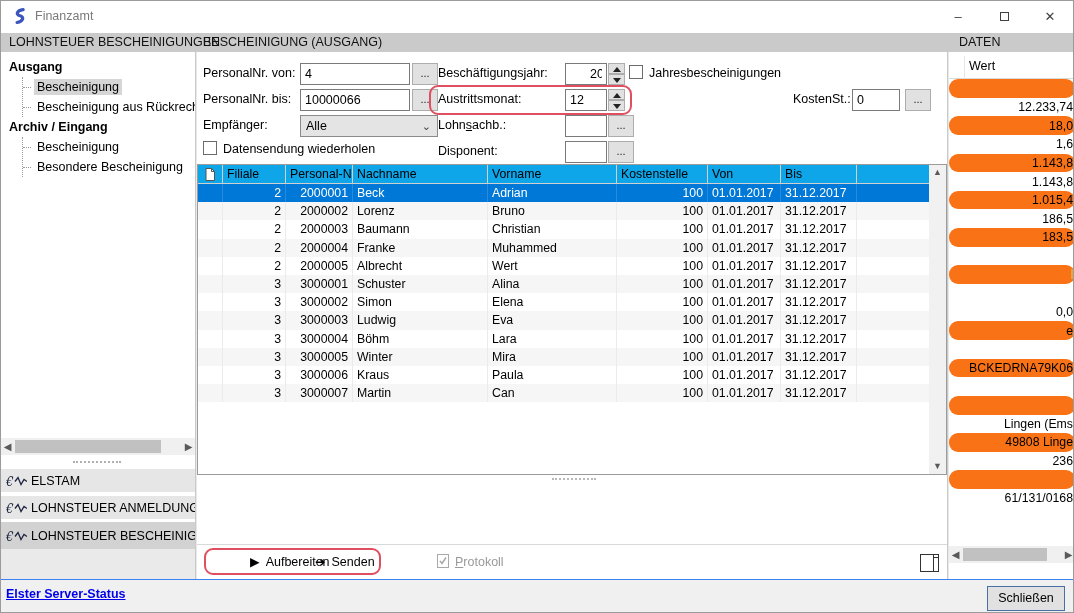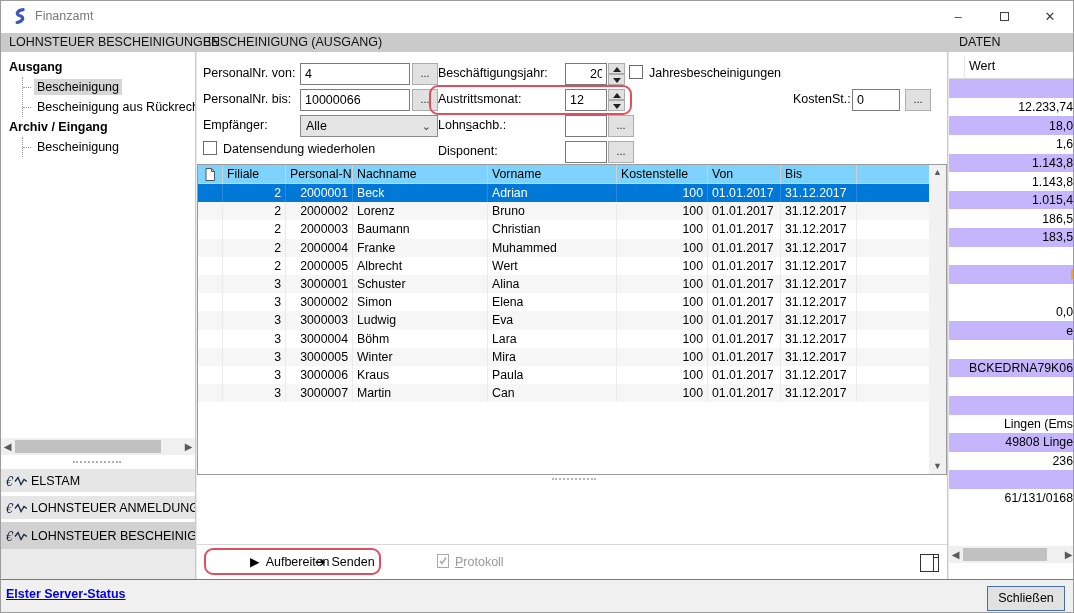--- a/index.html
+++ b/index.html
@@ -67,21 +67,21 @@
   .tri-u { position:absolute; left:4px; top:3px; width:0; height:0; border-left:4px solid transparent; border-right:4px solid transparent; border-bottom:5px solid #222; }
   .tri-d { position:absolute; left:4px; top:3px; width:0; height:0; border-left:4px solid transparent; border-right:4px solid transparent; border-top:5px solid #222; }
 
   .annot { position:absolute; border:2px solid #e04f60; border-radius:9px; pointer-events:none; }
 
   
   .etable { position:absolute; left:0; top:112px; width:750px; height:311px; border:1px solid #9b9b9b; background:#fff; }
   .erow { position:relative; display:flex; height:18.2px; align-items:center; background:#fff; }
   .erow.alt { background:#f6f6f6; }
   .erow.sel { background:#0078d7; color:#fff; }
-  .ehead { display:flex; height:19px; align-items:center; border-bottom:1px solid #d0d0d0; background:#7dd3fc; }
+  .ehead { display:flex; height:19px; align-items:center; border-bottom:1px solid #d0d0d0; background:#0ea5e9; }
   .ehead .ecell { border-right:1px solid #d0d0d0; font-size:12.3px; }
   .ecell { height:100%; display:flex; align-items:center; padding:0 4px; border-right:1px solid #ebebeb;
            white-space:nowrap; overflow:hidden; font-size:12.3px; }
   .erow.sel .ecell { border-right-color:#2a8ade; }
   .num { justify-content:flex-end; }
   .c0 { width:25px; justify-content:center; padding:0 2px; }
   .c1 { width:63px; } .c2 { width:67px; } .c3 { width:135px; } .c4 { width:129px; }
   .c5 { width:91px; } .c6 { width:73px; } .c7 { width:76px; }
   .vscroll { position:absolute; top:0; right:0; width:17px; height:309px; background:#f1f1f1; }
   .vs-arrow { position:absolute; left:0; width:17px; height:15px; text-align:center; color:#5a5a5a; font-size:9px; line-height:15px; }
@@ -102,21 +102,21 @@
   .server-link { position:absolute; left:5px; top:7px; color:#0000ee; font-weight:bold; text-decoration:underline; font-size:12.5px; }
   .close-btn { position:absolute; right:8px; top:6px; width:78px; height:25px; background:#e1e1e1;
                border:1px solid #4a6fa5; text-align:center; line-height:23px; font-size:12.5px; }
 
   
   .daten-head { position:absolute; left:0; top:4px; width:126px; height:23px; border-bottom:1px solid #d9d9d9; background:#fff; }
   .daten-head .wert { position:absolute; left:20px; top:3px; }
   .daten-colline { position:absolute; left:15px; top:4px; width:1px; height:489px; background:#e6e6e6; }
   .daten-body { position:absolute; left:0; top:27px; width:126px; }
   .drow { position:relative; height:18.65px; background:#fff; }
-  .drow.shade { background:#c4b5fd; }
+  .drow.shade { background:#f97316;border-radius:9px; }
   .drow .dval { position:absolute; right:2px; top:50%; transform:translateY(-50%); white-space:nowrap; font-size:12.3px; }
   .drow .dmark { position:absolute; right:0; top:4px; width:4px; height:10px; background:#e8a33d; }
   .hs-right { left:0; top:494px; width:126px; }
 </style>
 </head>
 <body>
 
 <div class="window">
 
   <div class="titlebar">
@@ -146,20 +146,23 @@
           <span class="tlabel">Bescheinigung</span>
         </div>
         <div class="tree-item">
           <span class="tlabel">Bescheinigung aus Rückrechnung</span>
         </div>
       </div>
       <div class="tree-group-label">Archiv / Eingang</div>
       <div class="tree-children">
         <div class="tree-item">
           <span class="tlabel">Bescheinigung</span>
+        </div>
+        <div class="tree-item">
+          <span class="tlabel">Besondere Bescheinigung</span>
         </div>
       </div>
     </div>
 
     <div class="hscroll hs-left">
       <span class="sb-arrow" style="left:0;">◀</span>
       <div class="sb-thumb-h" style="left:14px; width:146px;"></div>
       <span class="sb-arrow" style="right:0;">▶</span>
     </div>
     <div class="splitter-dots"></div>

